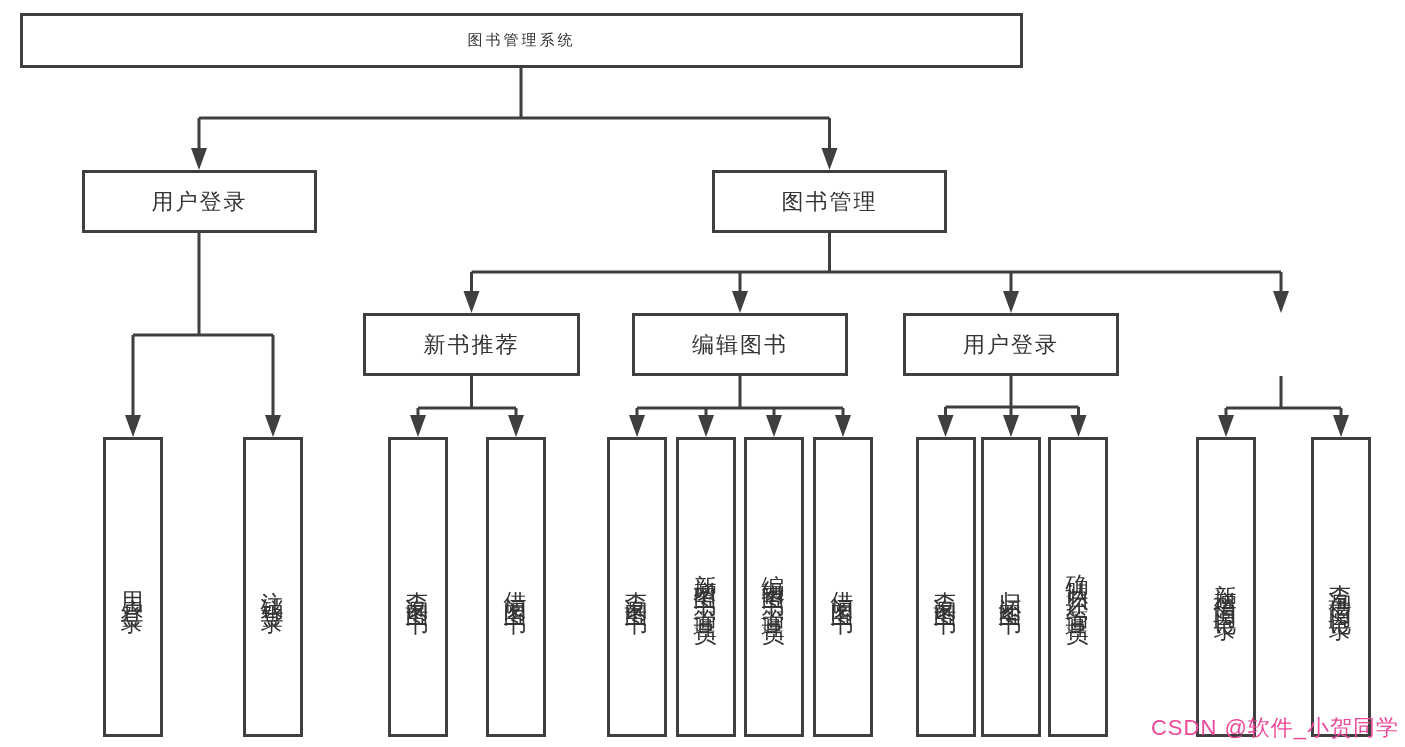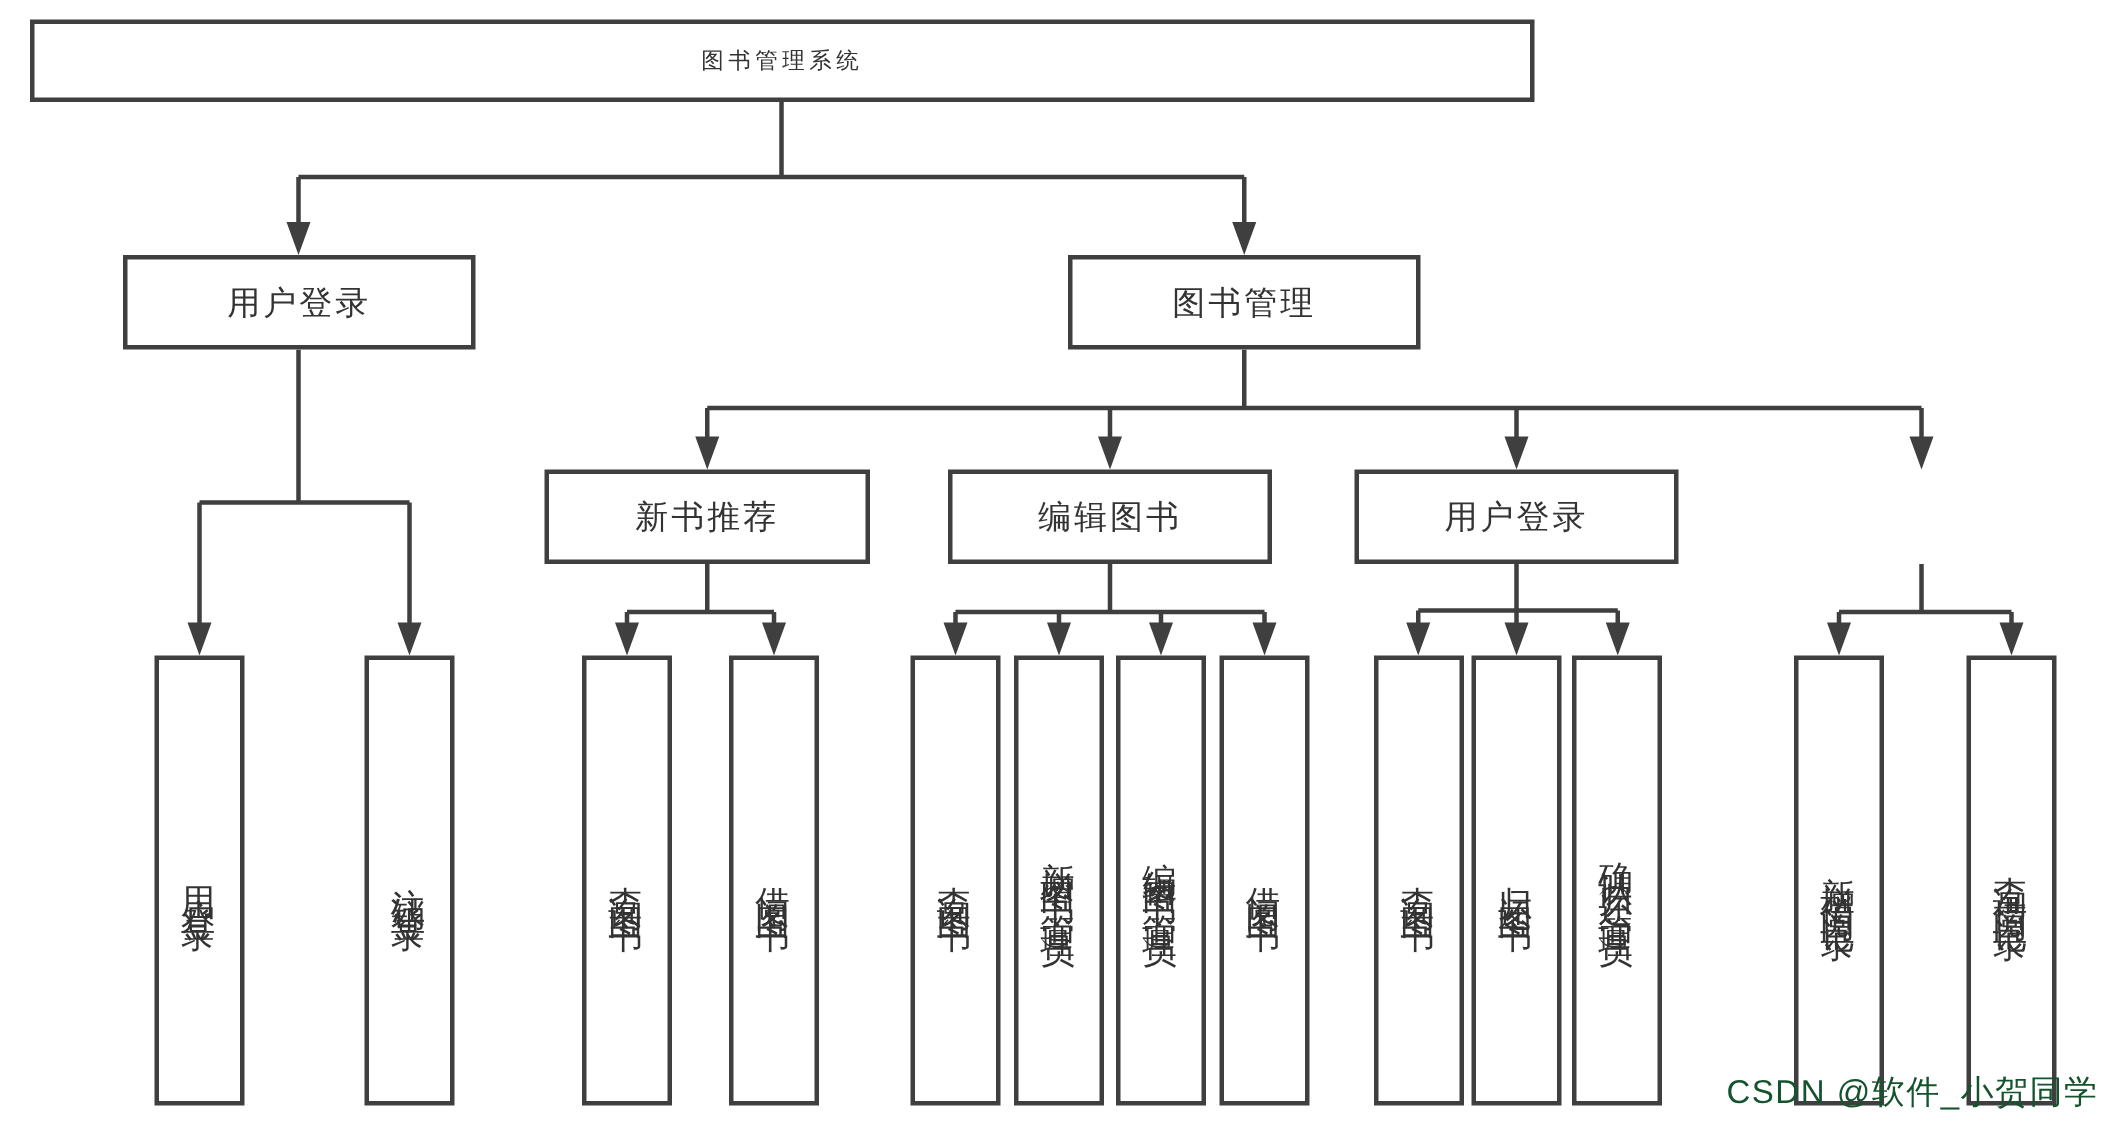--- a/index.html
+++ b/index.html
@@ -25,21 +25,21 @@
   .b-l32{left:632px;top:313px;width:216px;height:63px;}
   .b-l33{left:903px;top:313px;width:216px;height:63px;}
   .b-l34{left:1173px;top:313px;width:216px;height:63px;}
   .b-a1{left:103px;}  .b-a2{left:243px;}
   .b-b1{left:388px;}  .b-b2{left:486px;}
   .b-c1{left:607px;}  .b-c2{left:676px;}  .b-c3{left:744px;}  .b-c4{left:813px;}
   .b-d1{left:916px;}  .b-d2{left:981px;}  .b-d3{left:1048px;}
   .b-e1{left:1196px;} .b-e2{left:1311px;}
   .watermark{
     position:absolute;right:6px;bottom:4px;z-index:5;
-    font-size:22px;letter-spacing:1px;color:#14532d;white-space:nowrap;
+    font-size:22px;letter-spacing:1px;color:#ec4899;white-space:nowrap;
   }
 </style>
 </head>
 <body>
 
 <div class="stage">
 
   <svg class="wires" viewBox="0 0 1405 747" xmlns="http://www.w3.org/2000/svg">
     <g stroke="#3f3f3f" stroke-width="3" fill="none">
       <path d="M521 68 V118 M199 118 H829.5 M199 118 V152 M829.5 118 V152"></path>

